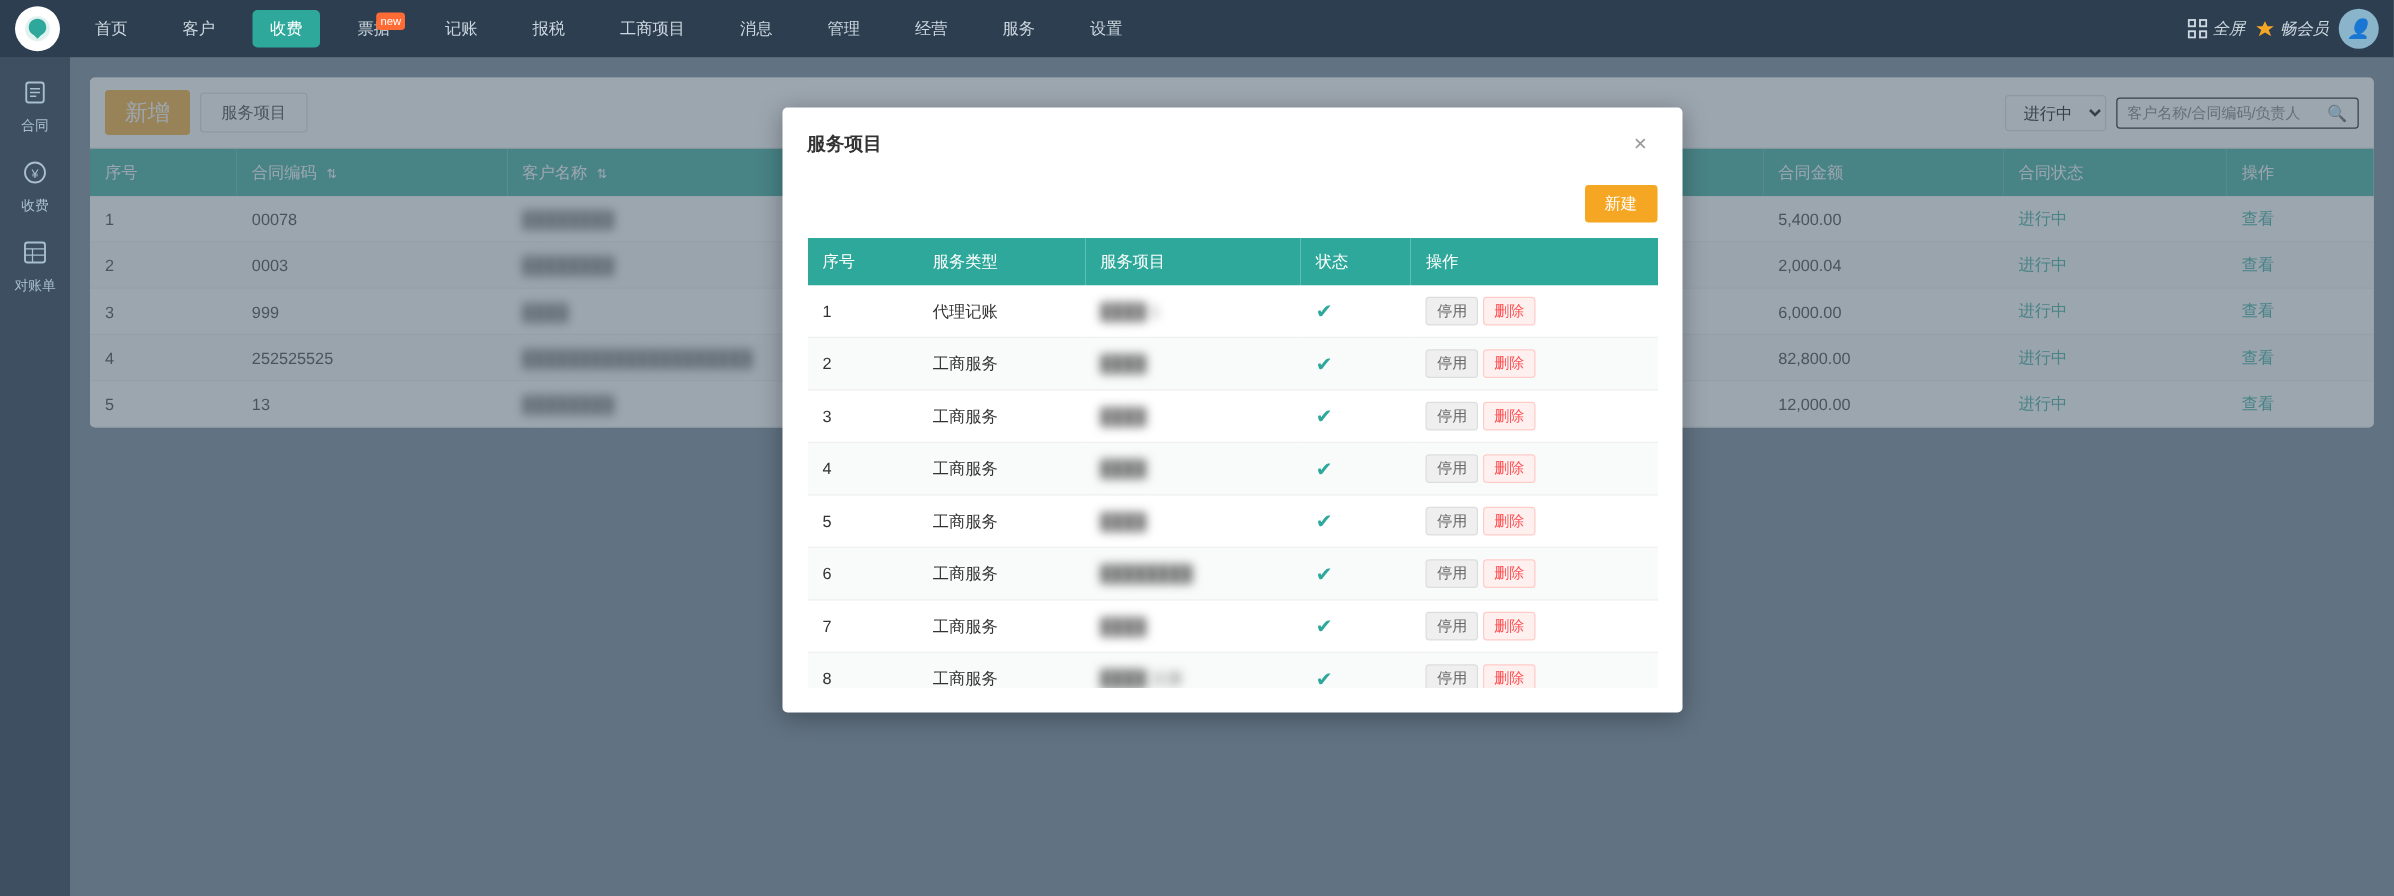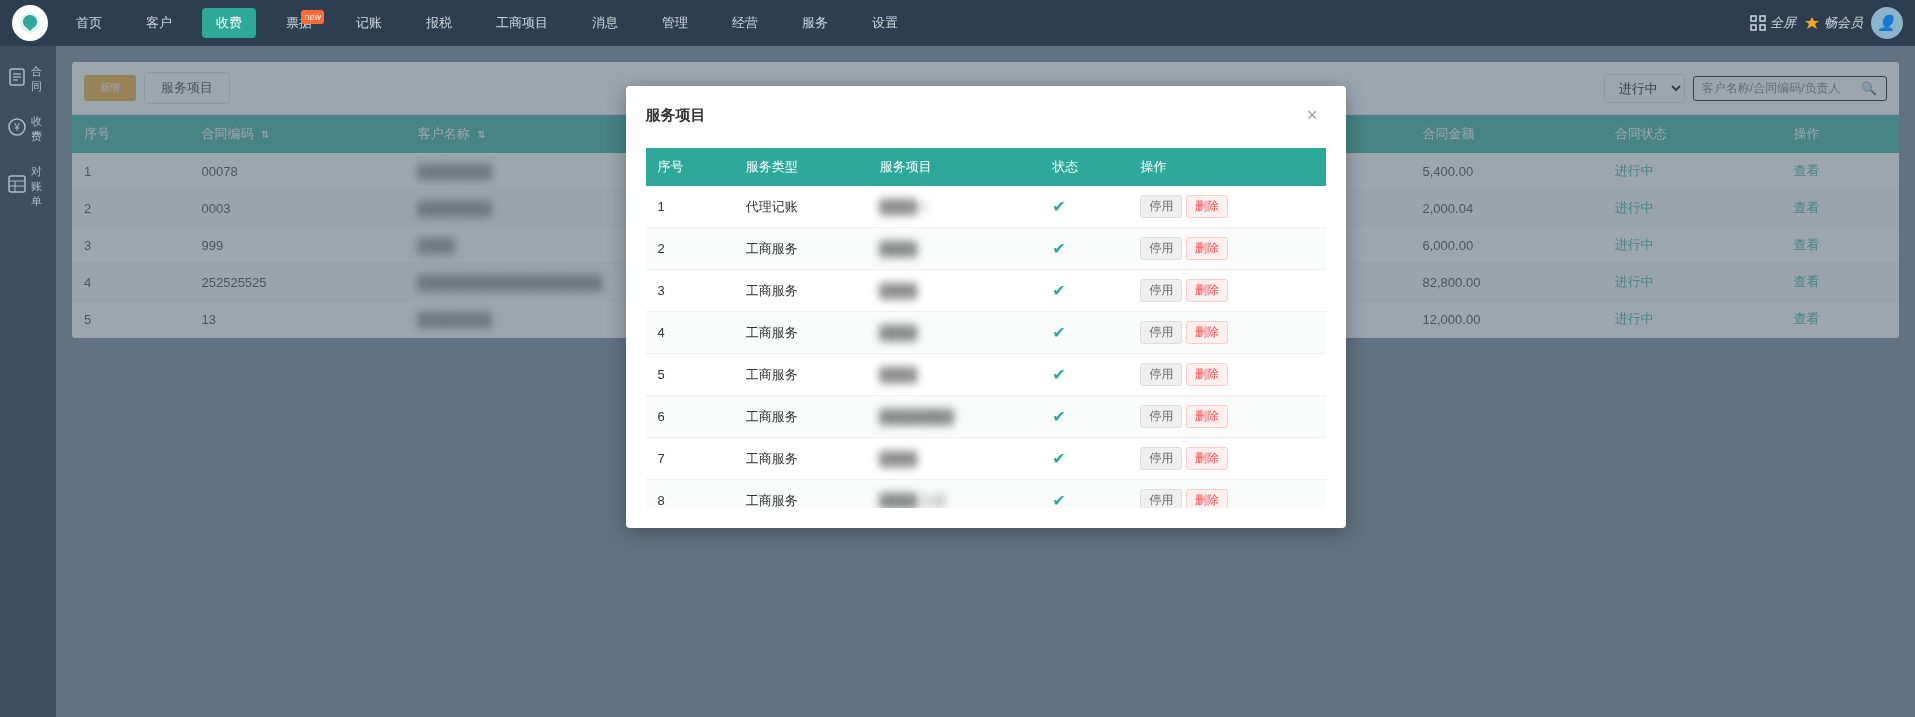--- a/index.html
+++ b/index.html
@@ -56,21 +56,21 @@
 
     
     .left-sidebar {
       width: 56px;
       background: #3d4f60;
       display: flex; flex-direction: column; align-items: center;
       padding-top: 10px; gap: 4px;
     }
     .sidebar-item {
       width: 50px; padding: 8px 4px;
-      display: flex; flex-direction: row; align-items: center; gap: 4px;
+      display: flex; flex-direction: column; align-items: center; gap: 4px;
       cursor: pointer; border-radius: 4px; color: #a8bfcf;
       font-size: 11px;
     }
     .sidebar-item .icon { font-size: 18px; }
 
     
     .content-area {
       flex: 1; background: #6b7d8e;
       padding: 16px; overflow: auto;
       position: relative;
@@ -79,21 +79,21 @@
     
     .contract-panel {
       background: #fff; border-radius: 4px; overflow: hidden;
     }
     .contract-toolbar {
       display: flex; align-items: center; padding: 10px 12px; gap: 8px;
       background: #fff; border-bottom: 1px solid #e8e8e8;
     }
     .btn-new-contract {
       background: #f5a623; color: #fff; border: none; padding: 6px 16px;
-      border-radius: 3px; cursor: pointer; font-size: 10px;
+      border-radius: 3px; cursor: pointer; font-size: 18px;
     }
     .btn-service-item {
       background: #fff; color: #333; border: 1px solid #ddd; padding: 6px 16px;
       border-radius: 3px; cursor: pointer; font-size: 13px;
     }
     .toolbar-right { margin-left: auto; display: flex; align-items: center; gap: 8px; }
     .status-select {
       border: 1px solid #ddd; padding: 5px 10px; border-radius: 3px;
       font-size: 13px; cursor: pointer; background: #fff;
     }
@@ -341,20 +341,23 @@
       </table>
     </div>
 
     <div class="modal-overlay">
       <div class="modal">
         <div class="modal-header">
           <span class="modal-title">服务项目</span>
           <span class="modal-close">×</span>
         </div>
         <div class="modal-body">
+          <div class="modal-toolbar">
+            <button class="btn-modal-new">新建</button>
+          </div>
           <div class="modal-table-wrap">
             <table class="modal-table">
               <thead>
                 <tr>
                   <th>序号</th>
                   <th>服务类型</th>
                   <th>服务项目</th>
                   <th>状态</th>
                   <th>操作</th>
                 </tr>

